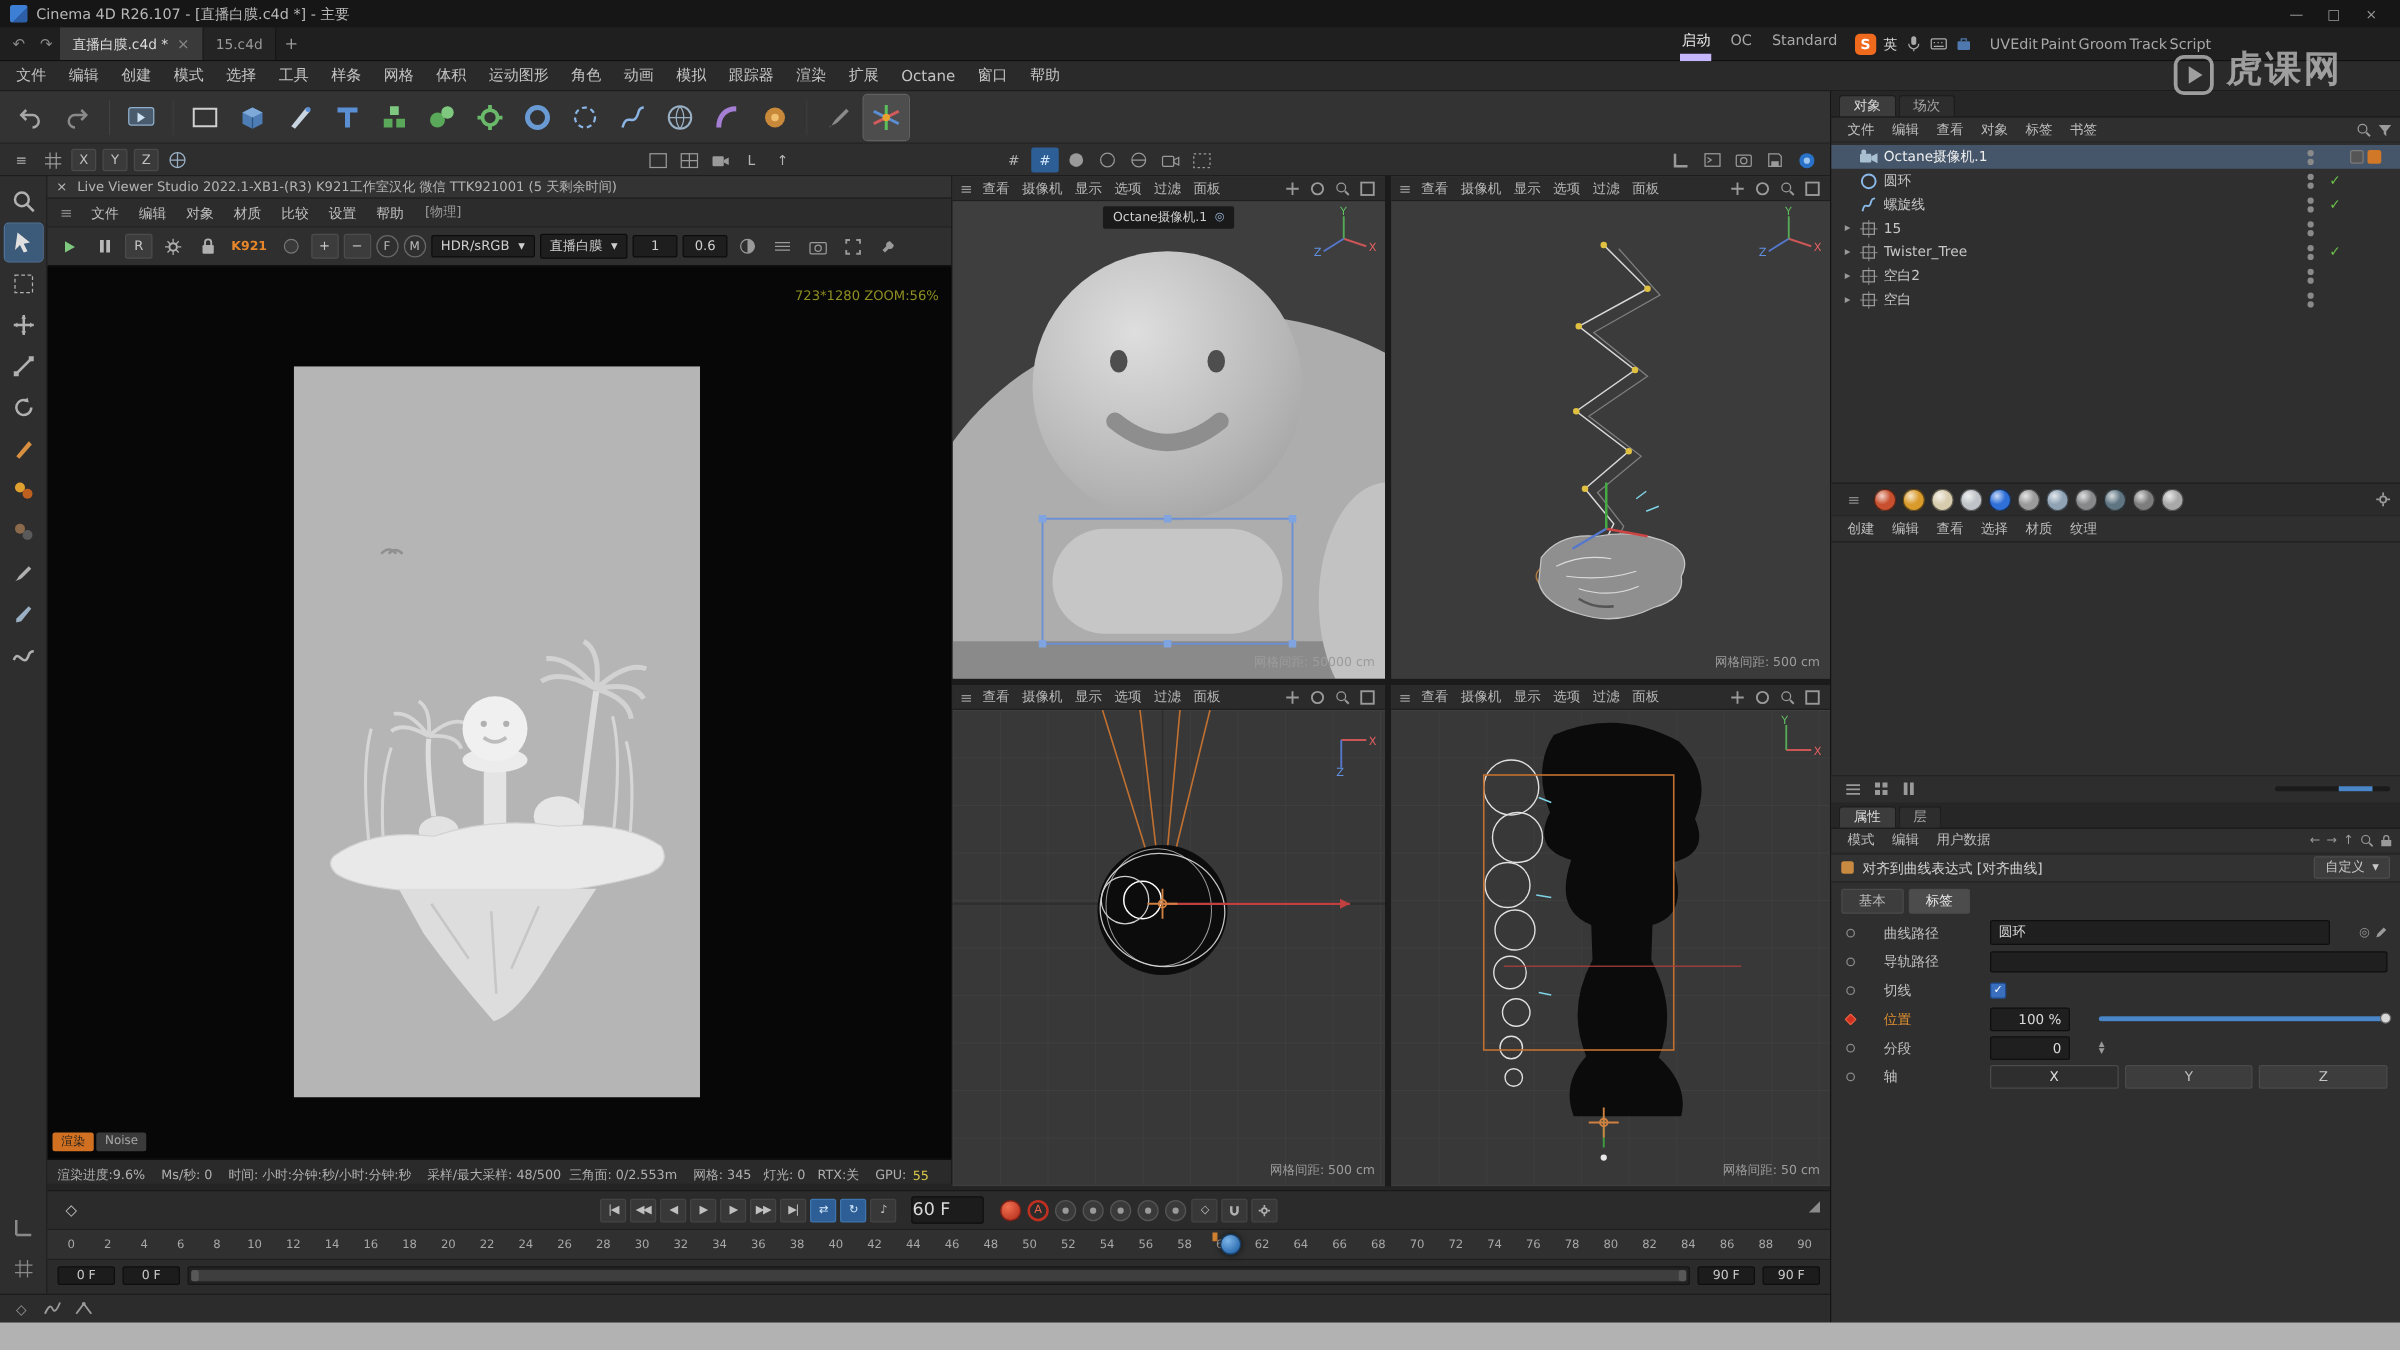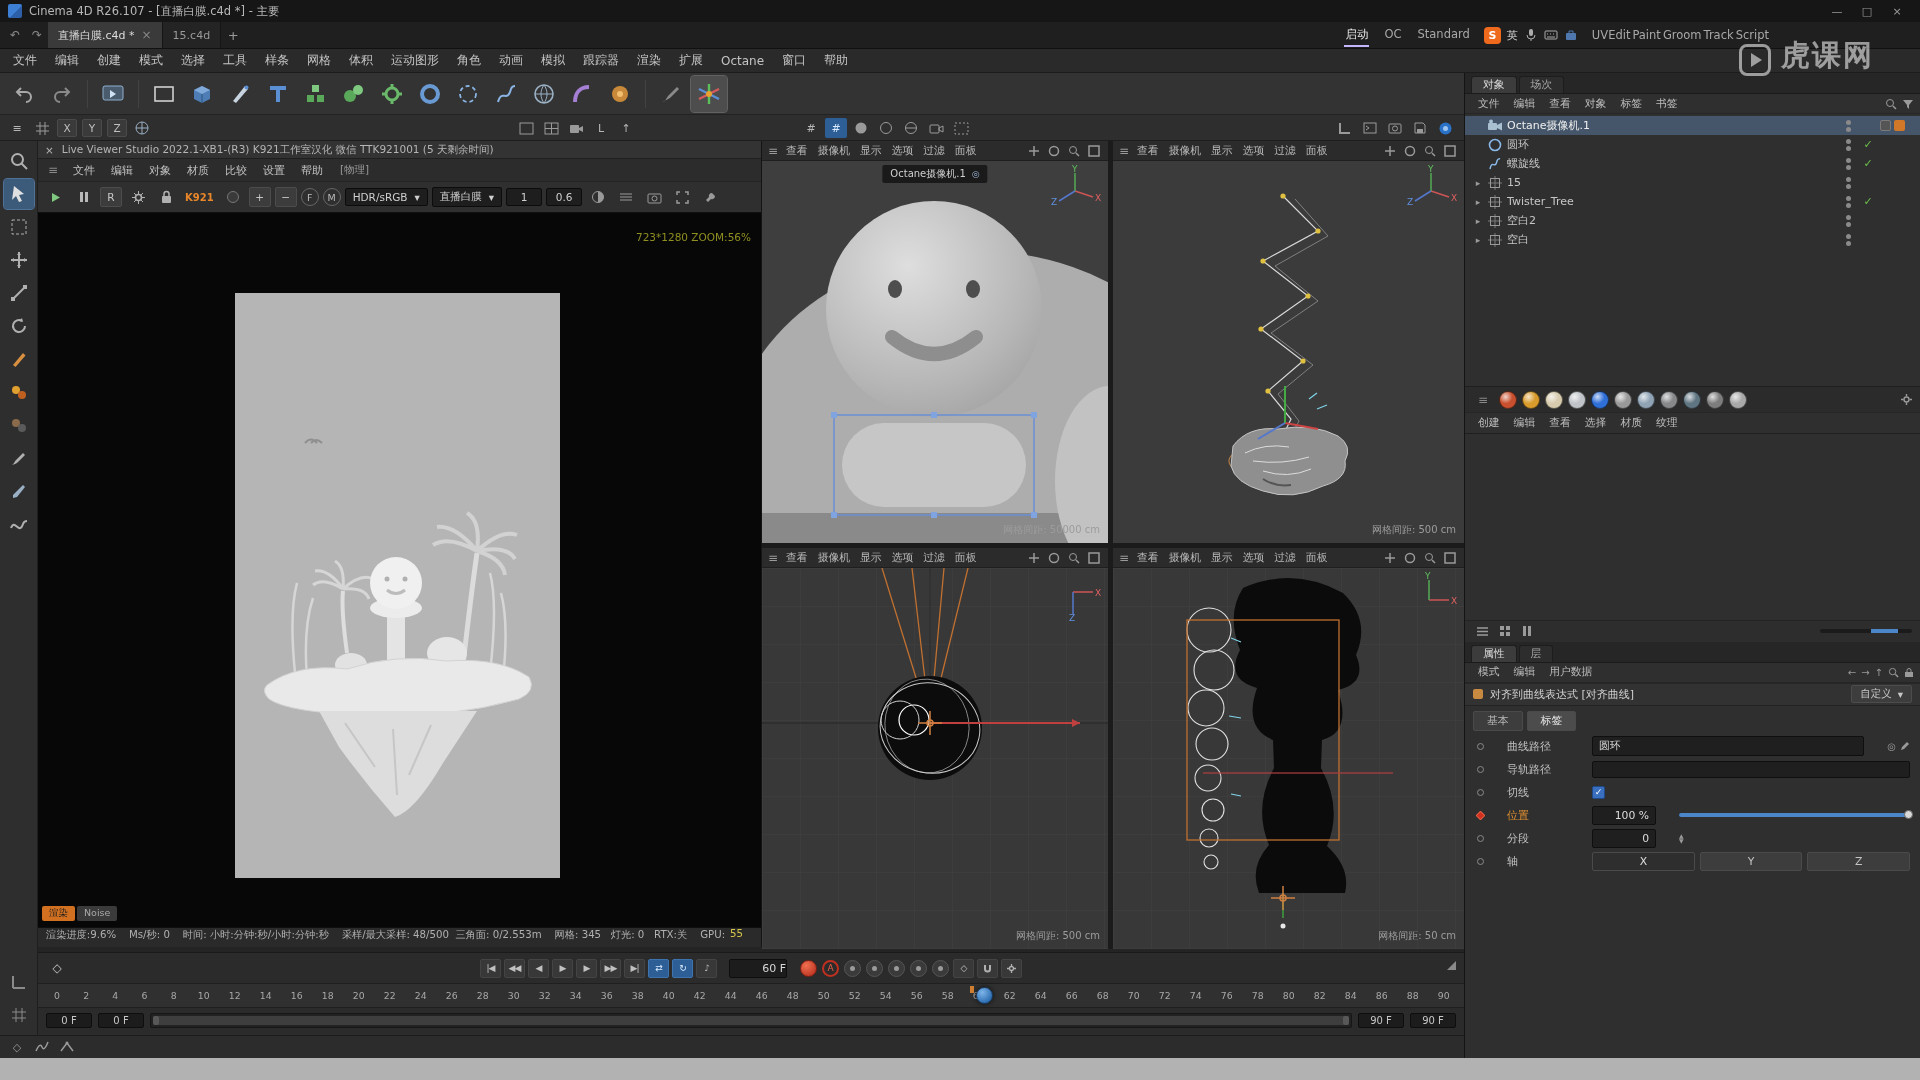--- a/index.html
+++ b/index.html
@@ -17,21 +17,21 @@
 
 .tabrow{position:absolute;left:0;top:22px;width:1920px;height:27px;background:#1f1f1f;border-bottom:1px solid #111;display:flex;align-items:stretch;padding-left:4px}
 .mini-tile{width:22px;display:flex;align-items:center;justify-content:center;color:#8a8a8a;font-size:12px}
 .doc-tabs{display:flex;align-items:stretch}
 .doc-tab{display:flex;align-items:center;gap:7px;padding:0 10px;background:#242424;color:#9a9a9a;font-size:11px;border-right:1px solid #151515}
 .doc-tab.active{background:#3a3a3a;color:#dcdcdc}
 .doc-tab-close{color:#888;font-size:12px}
 .doc-tab-add{display:flex;align-items:center;justify-content:center;width:24px;color:#9a9a9a;font-size:13px}
 .row-right{margin-left:auto;display:flex;align-items:center;gap:13px;padding-right:150px}
 .layout-tab{font-size:11.5px;color:#a8a8a8;padding:3px 1px;cursor:default}
-.layout-tab.active{color:#ececec;border-bottom:2px solid #c4b5fd}
+.layout-tab.active{color:#ececec;border-bottom:6px solid #c4b5fd}
 .sogou{display:flex;align-items:center;gap:6px}
 .sogou-logo{width:17px;height:17px;border-radius:4px;background:#f06a1e;color:#fff;font-weight:bold;font-size:11px;display:flex;align-items:center;justify-content:center}
 .sogou-chip{color:#d8d8d8;font-size:11px}
 .ime-ico{width:14px;height:14px;opacity:.8}
 
 
 .menurow{position:absolute;left:0;top:49px;width:1920px;height:24px;background:#2a2a2a;display:flex;align-items:center;padding-left:4px;border-bottom:1px solid #1c1c1c}
 .menu-item{padding:0 9px;font-size:12px;color:#c4c4c4;cursor:default}
 
 
@@ -62,21 +62,21 @@
 .lv-circ{width:18px;height:18px;border-radius:50%;border:1px solid #666;display:flex;align-items:center;justify-content:center;font-size:9.5px;color:#bbb}
 .k921{color:#e8862a;font-size:10px;font-weight:bold;padding:0 3px}
 .lv-select{background:#1e1e1e;border:1px solid #0c0c0c;border-radius:2px;padding:2px 7px;font-size:10.5px;color:#cfcfcf;display:flex;align-items:center;gap:7px}
 .lv-field{width:36px;background:#1e1e1e;border:1px solid #0c0c0c;border-radius:2px;text-align:center;font-size:10.5px;color:#cfcfcf;padding:2px 0}
 .lv-canvas{flex:1;position:relative;background:#070707;overflow:hidden}
 .render-box{position:absolute;left:197px;top:80px;width:325px;height:585px}
 .zoom-label{position:absolute;right:10px;top:18px;font-size:10.5px;color:#8f8f22}
 .lv-tags{position:absolute;left:4px;bottom:6px;display:flex;gap:2px}
 .tag-orange{background:#d07020;color:#1e1e1e;font-size:9.5px;padding:1px 7px;border-radius:2px}
 .tag-dark{background:#3a3a3a;color:#a8a8a8;font-size:9.5px;padding:1px 7px;border-radius:2px}
-.lv-status{height:20px;background:#2a2a2a;border-top:1px solid #0e0e0e;display:flex;align-items:flex-start;padding:0 8px;font-size:10.2px;color:#b0b0b0;white-space:pre;overflow:hidden}
+.lv-status{height:20px;background:#2a2a2a;border-top:1px solid #0e0e0e;display:flex;align-items:flex-end;padding:0 8px;font-size:10.2px;color:#b0b0b0;white-space:pre;overflow:hidden}
 .gpu-val{color:#d6c84a;margin-left:5px}
 
 
 .vp-area{position:absolute;left:762px;top:141px;width:702px;height:808px;background:#1b1b1b}
 .viewport{position:absolute;background:#3a3a3a;display:flex;flex-direction:column;overflow:hidden}
 .vp-header{height:20px;background:#2b2b2b;border-bottom:1px solid #1f1f1f;display:flex;align-items:center;gap:8px;padding:0 6px;font-size:10.8px;color:#b8b8b8;flex:none}
 .vp-burger{color:#9a9a9a;font-size:12px}
 .vp-menu{display:flex;gap:10px}
 .vp-menu-item{cursor:default}
 .vp-hicons{margin-left:auto;display:flex;gap:4px}
@@ -139,21 +139,21 @@
 .axis-group{flex:1;display:flex;gap:5px}
 .axis-btn{flex:1;text-align:center;padding:2px 0;background:#3d3d3d;border:1px solid #4a4a4a;border-radius:2px;font-size:10.8px;color:#c4c4c4}
 .axis-btn.active{background:#2e2e2e;color:#e0e0e0}
 .row-icos{display:flex;gap:4px;align-items:center}
 
 
 .timeline{position:absolute;left:38px;top:952px;width:1426px;height:83px;background:#2b2b2b;border-top:1px solid #1a1a1a}
 .transport{height:30px;position:relative;display:flex;align-items:center;justify-content:center;gap:3px}
 .tbtn{min-width:21px;height:19px;display:flex;align-items:center;justify-content:center;background:#383838;border:1px solid #444;border-radius:2px;font-size:9px;color:#c0c0c0;padding:0 3px;letter-spacing:-1px}
 .tbtn.blue{background:#2d5f96;border-color:#3e74ad;color:#d8eaff}
-.frame-field{width:58px;background:#1c1c1c;border:1px solid #0e0e0e;border-radius:2px;text-align:right;font-size:11px;color:#d8d8d8;padding:2px 0;margin:0 9px}
+.frame-field{width:58px;background:#1c1c1c;border:1px solid #0e0e0e;border-radius:2px;text-align:left;font-size:14px;color:#d8d8d8;padding:2px 0;margin:0 9px}
 .rec{width:17px;height:17px;border-radius:50%;border:1px solid #555;display:flex;align-items:center;justify-content:center;font-size:9px;color:#ddd;margin:0 1px}
 .rec.red{background:radial-gradient(circle at 35% 30%,#f07050,#b02818);border-color:#802015}
 .rec.reda{background:#2b2b2b;border:2px solid #c03020;color:#e86048}
 .rec.gray{background:#3a3a3a}
 .rec.gray i{width:5px;height:5px;border-radius:50%;background:#9a9a9a;display:block}
 .tl-right{position:absolute;right:8px;top:8px;width:0;height:0;border-left:9px solid transparent;border-bottom:9px solid #8a8a8a}
 .ruler{height:24px;border-top:1px solid #1f1f1f;background:#303030;position:relative;display:flex;align-items:center;padding:0 14px}
 .ticks{flex:1;display:flex;justify-content:space-between;font-size:9.3px;color:#a8a8a8}
 .tick{text-align:center;min-width:10px}
 .playhead{position:absolute;top:3px;width:17px;height:17px;margin-left:-8px;border-radius:50%;background:radial-gradient(circle at 35% 30%,#7db4e8,#2b6cb0 75%);border:1px solid #173a5e;box-shadow:0 0 5px rgba(0,0,0,.7)}

